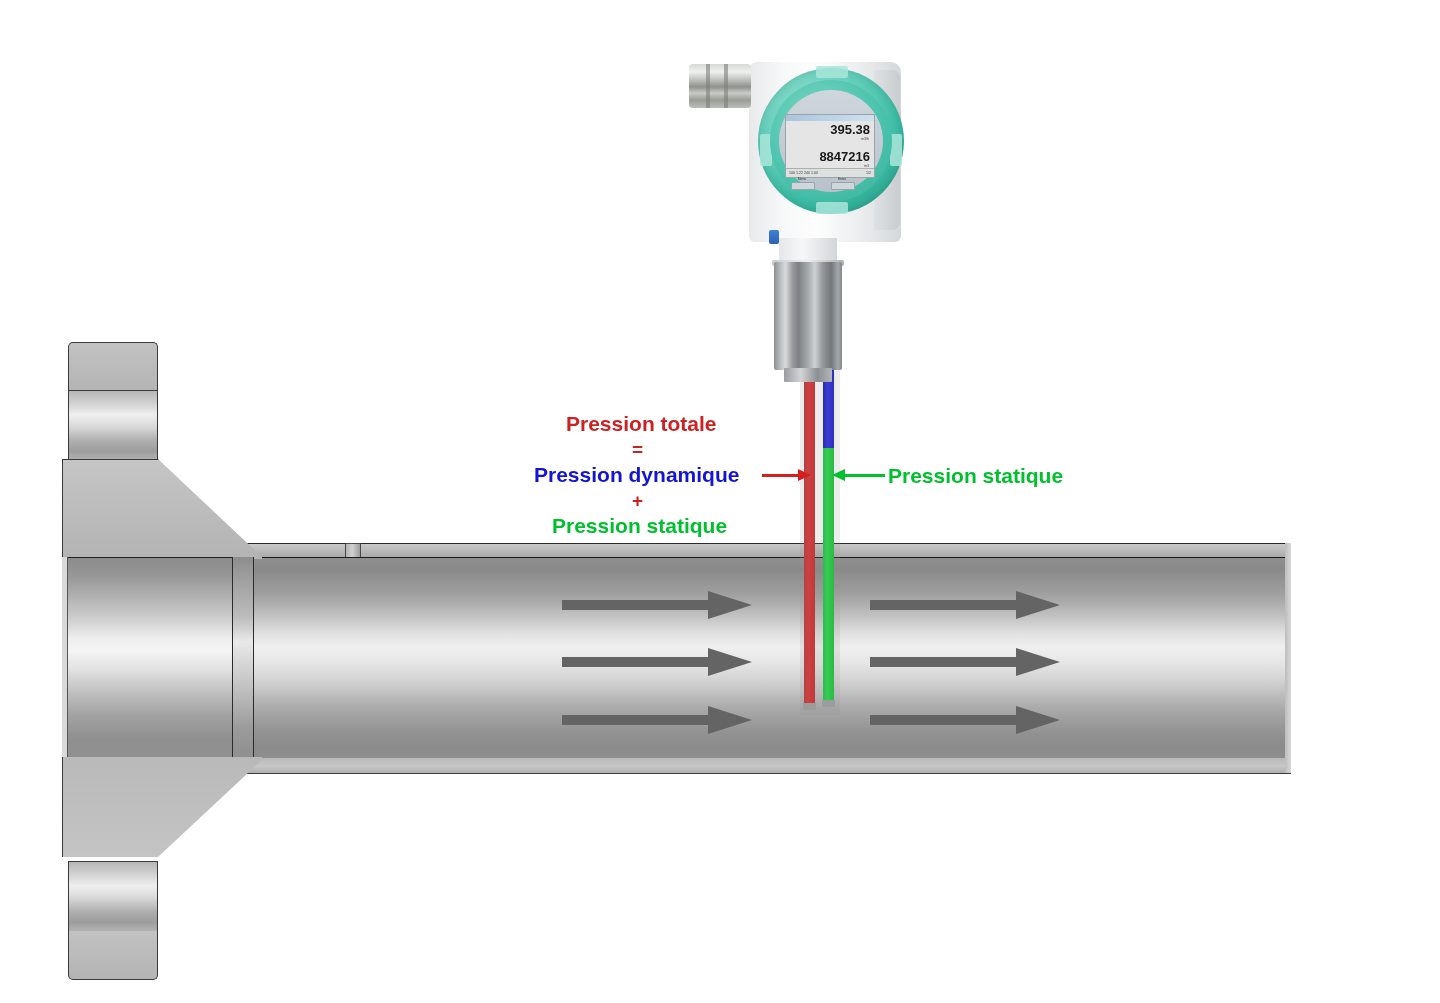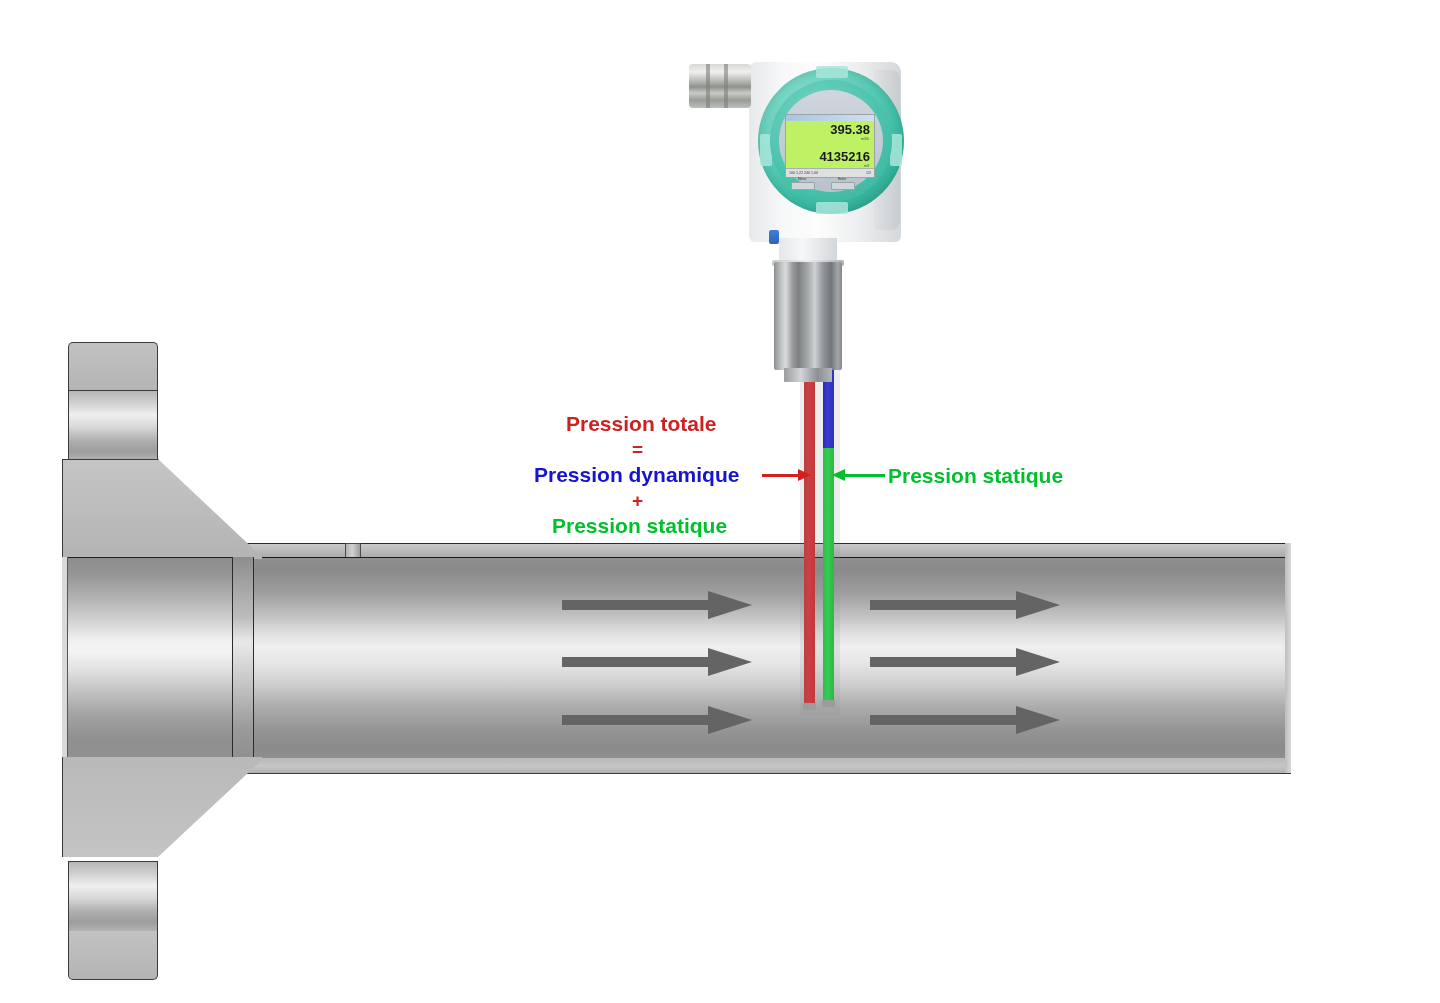--- a/index.html
+++ b/index.html
@@ -157,21 +157,21 @@
     border-radius:50%;
     background:radial-gradient(circle at 40% 34%, #7fd8c8 0%,#4cc3ad 55%,#37b099 100%);
   }
   .tx-face{
     position:absolute;left:95px;top:60px;width:104px;height:102px;
     border-radius:50%;
     background:linear-gradient(to bottom,#cfd6dd,#b9c2cb);
   }
   .tx-screen{
     position:absolute;left:101px;top:84px;width:88px;height:62px;
-    background:#bef264;border:1px solid #9aa3ab;overflow:hidden;
+    background:#e5e5e5;border:1px solid #9aa3ab;overflow:hidden;
   }
   .tx-screen-top{height:6px;background:linear-gradient(to right,#a9c6de,#cfe0ee);}
   .tx-val{
     text-align:right;padding-right:4px;color:#1a1a1a;font-weight:700;
     font-family:"Liberation Sans",sans-serif;
   }
   #tx-val1{font-size:13px;line-height:14px;margin-top:2px;}
   #tx-unit1{font-size:3.6px;line-height:5px;text-align:right;padding-right:5px;color:#444;}
   #tx-val2{font-size:13px;line-height:14px;margin-top:8px;}
   #tx-unit2{font-size:3.6px;line-height:5px;text-align:right;padding-right:5px;color:#444;}
@@ -308,21 +308,21 @@
     <div class="tx-bezel-grip" style="left:76px;top:104px;width:12px;height:32px;"></div>
     <div class="tx-bezel-grip" style="left:206px;top:104px;width:12px;height:32px;"></div>
     <div class="tx-bezel-grip" style="left:132px;top:172px;width:32px;height:12px;"></div>
     <div class="tx-bezel-inner"></div>
     <div class="tx-face"></div>
 
     <div class="tx-screen">
       <div class="tx-screen-top"></div>
       <div class="tx-val" id="tx-val1">395.38</div>
       <div id="tx-unit1">m3/h</div>
-      <div class="tx-val" id="tx-val2">4135216</div>
+      <div class="tx-val" id="tx-val2">8847216</div>
       <div id="tx-unit2">m3</div>
       <div class="tx-statusbar">
         <span>100  1.22  240  1.00</span>
         <span>1/2</span>
       </div>
     </div>
 
     <div class="tx-btn" style="left:107px;top:152px;"></div>
     <div class="tx-btn-lbl" style="left:107px;top:147px;">Menu</div>
     <div class="tx-btn" style="left:147px;top:152px;"></div>

